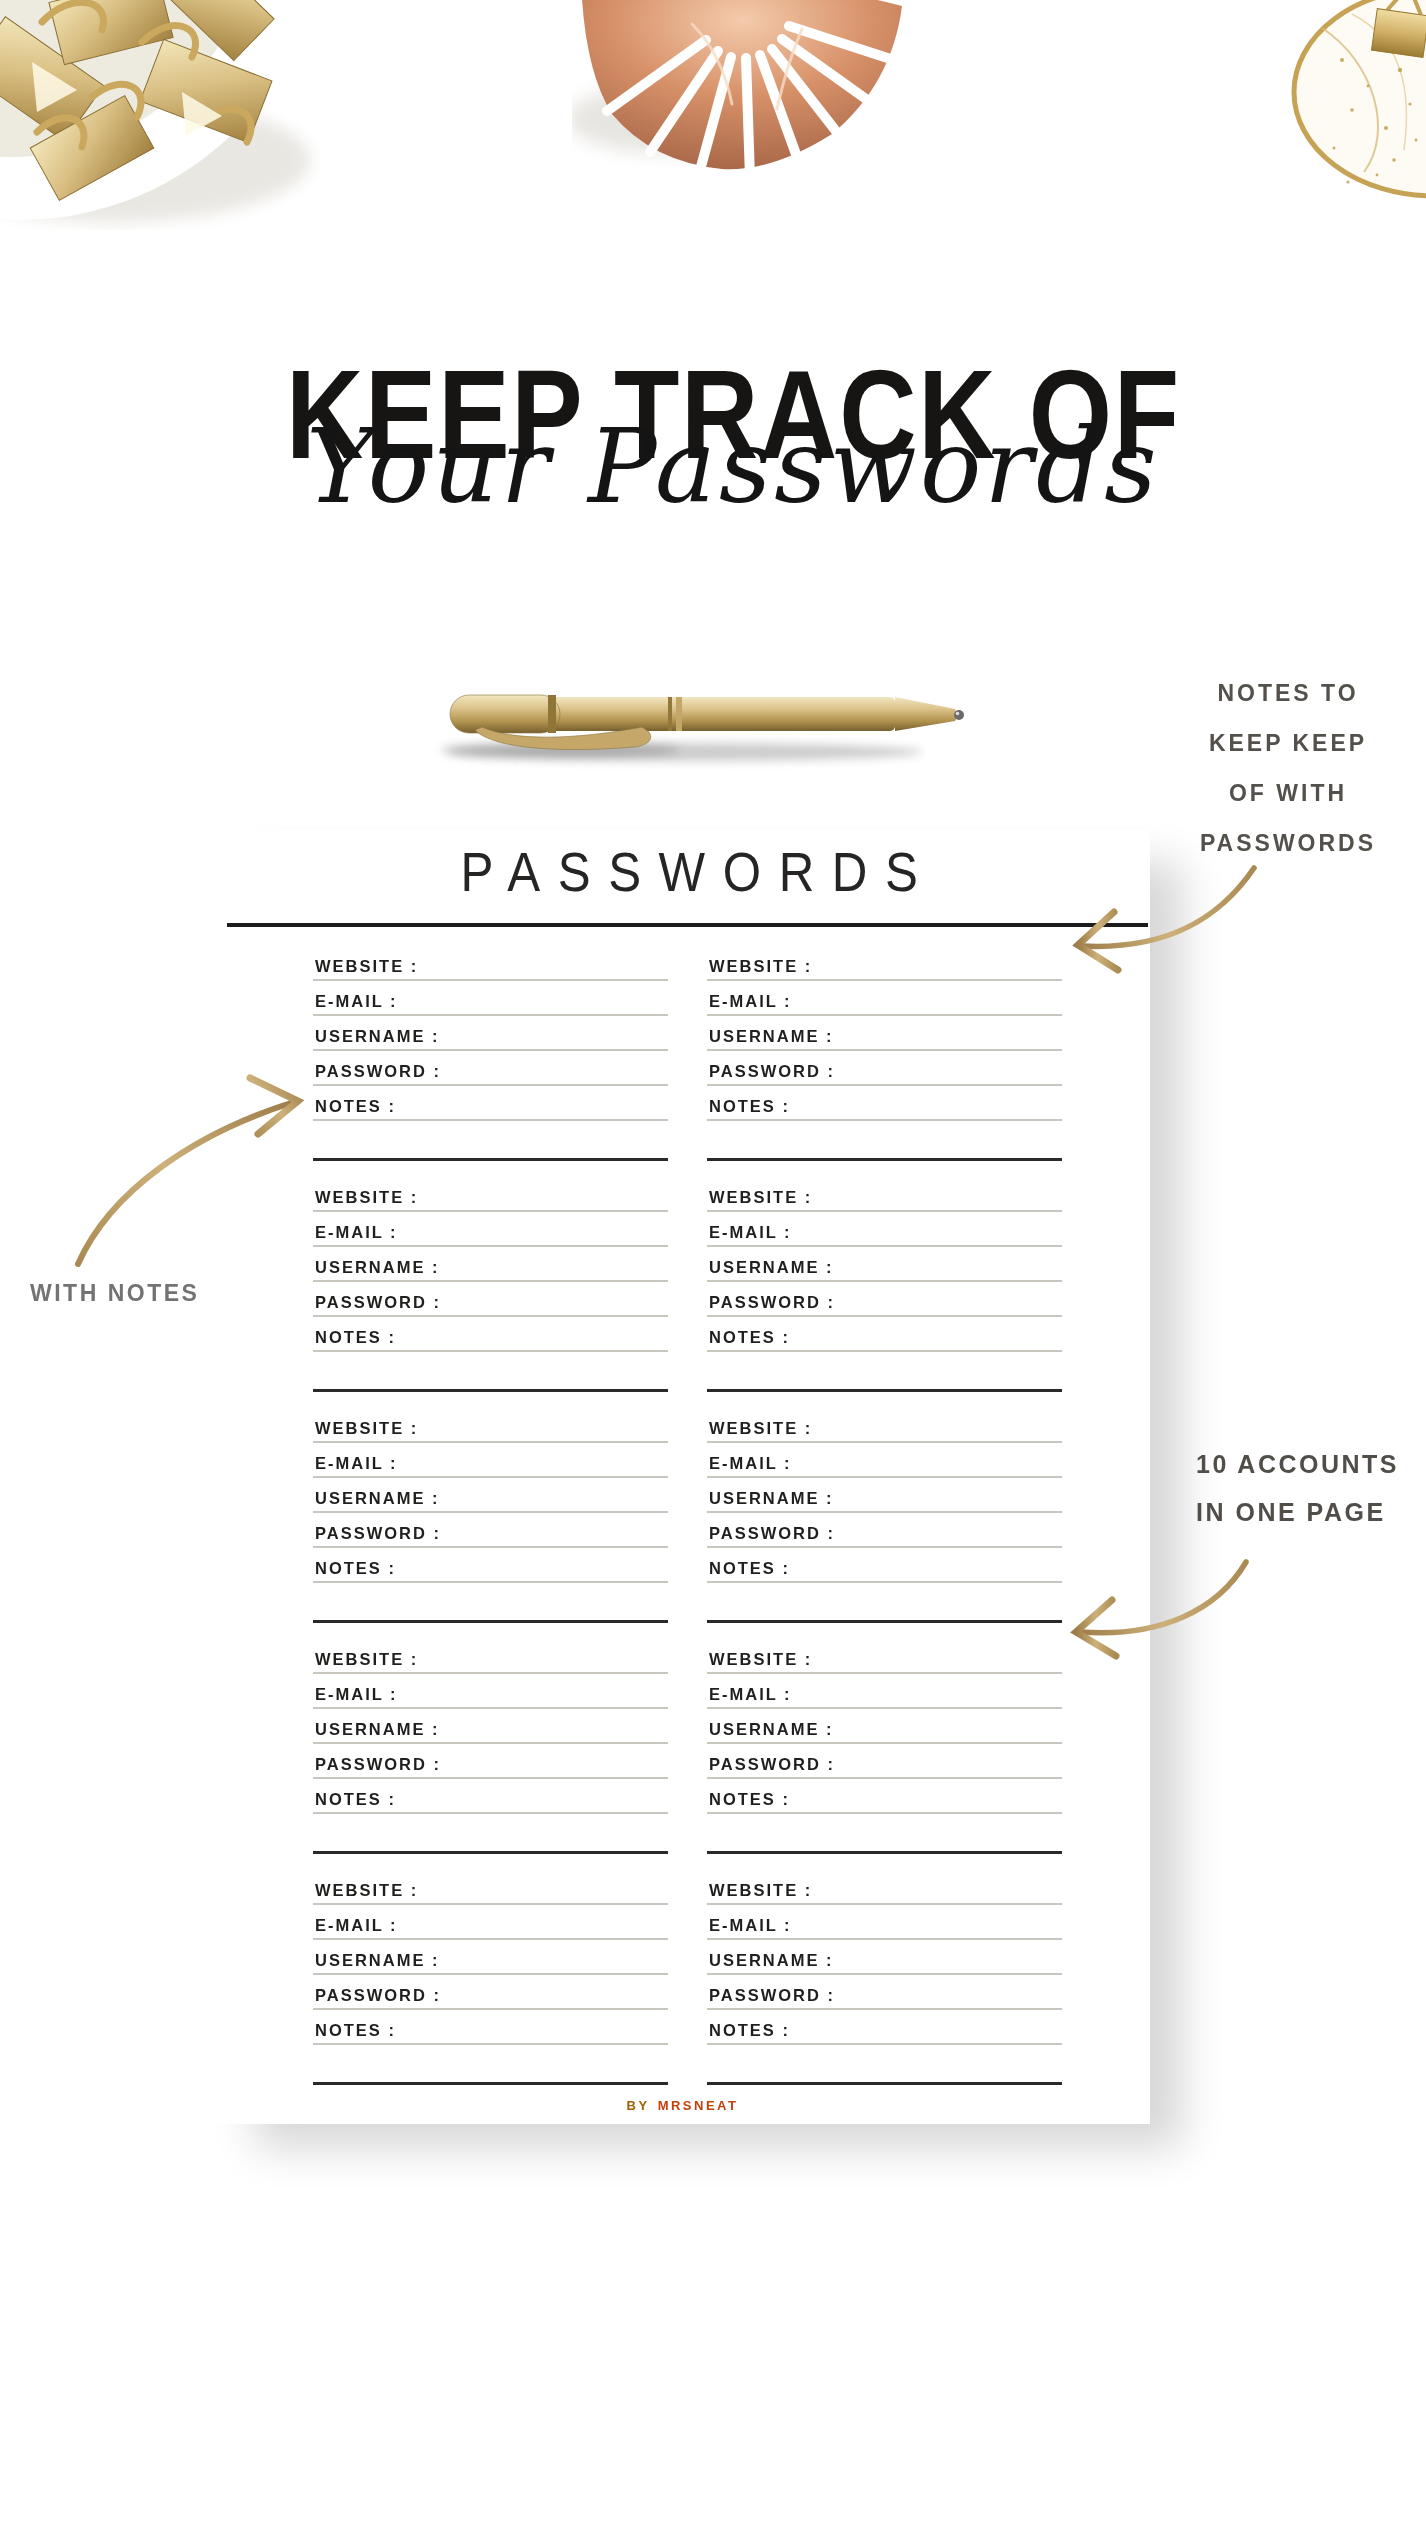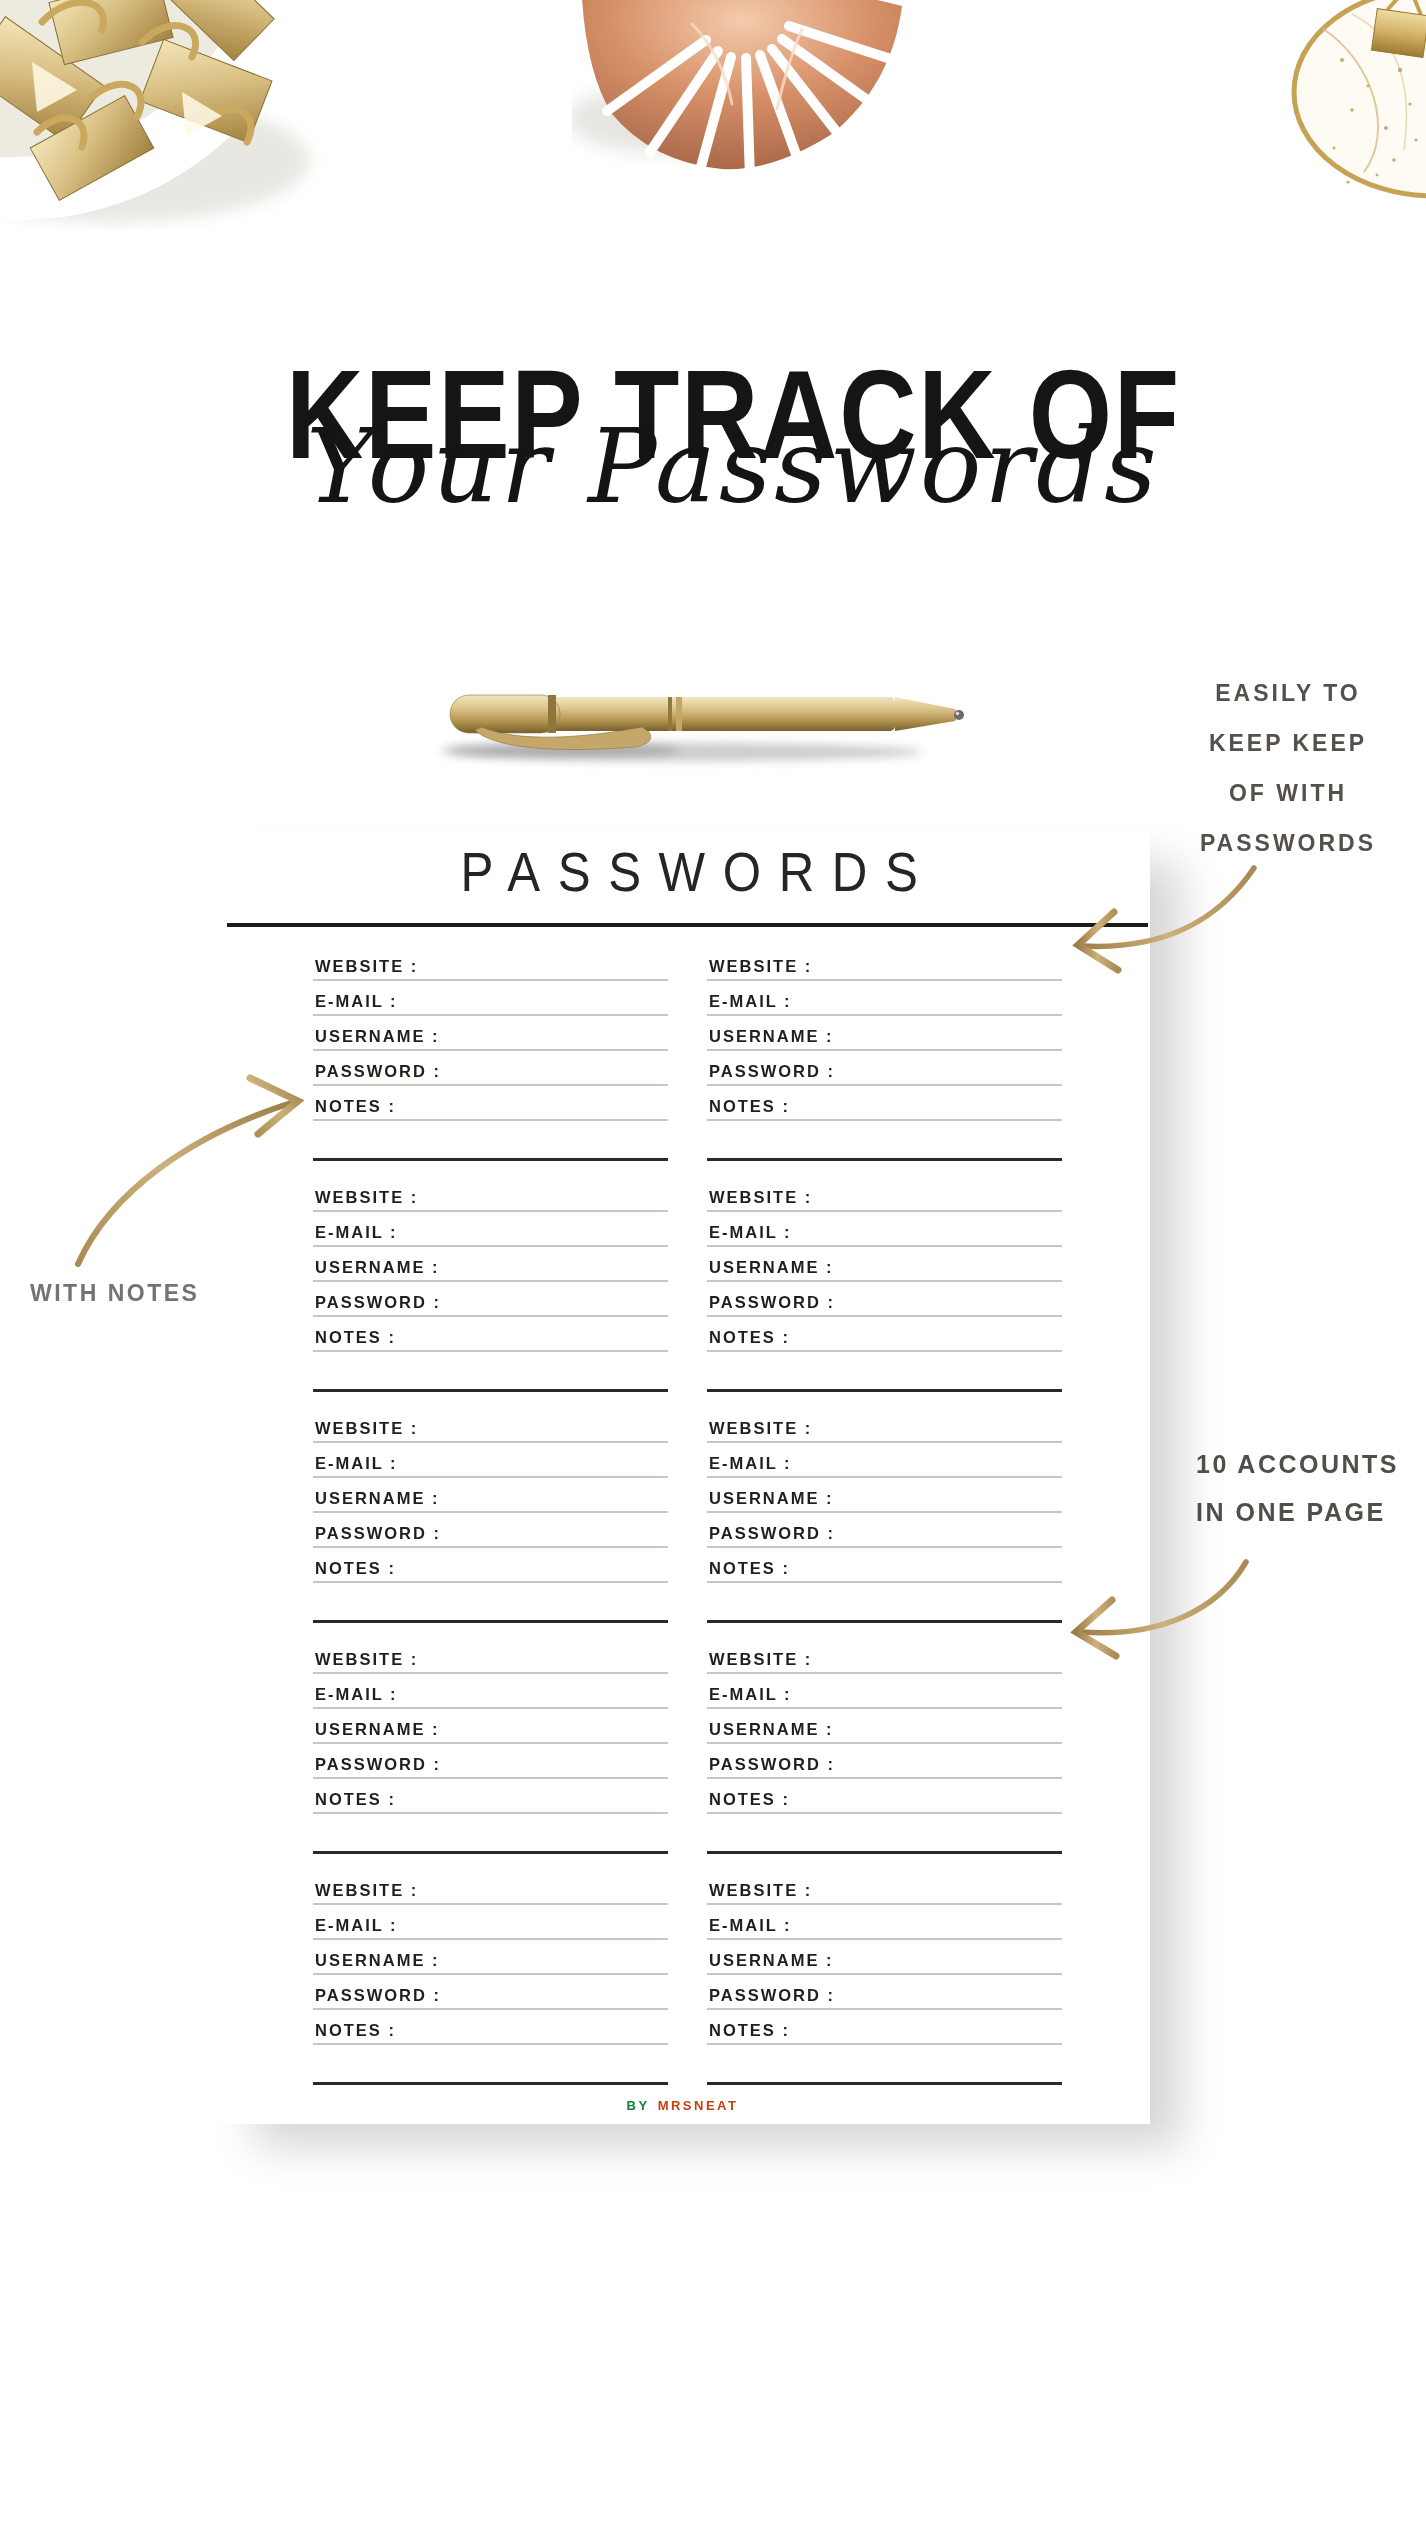--- a/index.html
+++ b/index.html
@@ -41,21 +41,21 @@
   .grid{position:absolute;left:98px;top:116px;display:flex;gap:39px;align-items:flex-end;}
   .grid-col{width:355px;}
   .block{position:relative;height:231px;}
   .row{position:relative;height:35px;}
   .row .line{position:absolute;left:0;right:0;bottom:0;height:2px;background:#c9c6c0;}
   .row .label{position:absolute;left:2px;bottom:5px;font-weight:700;font-size:16.5px;
               letter-spacing:2px;color:#201f1d;white-space:pre;}
   .sep{position:absolute;left:0;width:100%;top:212px;height:3px;background:#2b2a29;}
   .sheet-footer{position:absolute;left:0;right:0;top:1268px;text-align:center;
               font-weight:700;font-size:13px;letter-spacing:2.5px;white-space:nowrap;}
-  .sheet-footer .by{color:#15803d;margin-right:8px;}
+  .sheet-footer .by{color:#a16207;margin-right:8px;}
   .sheet-footer .brand{color:#c2410c;}
 </style>
 </head>
 <body>
 
 <div class="canvas">
 
   <svg class="decor bowl" width="330" height="230" viewBox="0 0 330 230" aria-hidden="true">
     <defs>
       <linearGradient id="gclip" x1="0" y1="0" x2="1" y2="1">
@@ -172,21 +172,21 @@
     <path d="M475,37 L535,49 Q540,55 535,61 L475,71 Z" fill="url(#penGrad)"></path>
     <circle cx="539" cy="55" r="5" fill="#6b6b6b"></circle>
     <circle cx="537.5" cy="53.5" r="1.8" fill="#dcdcdc"></circle>
     <path d="M55,70 C70,86 125,94 215,87 C228,85 234,79 229,72 L222,67 C160,79 95,82 62,67 Z" fill="#c5a869" stroke="#8a7340" stroke-width=".6"></path>
   </svg>
 
   <h1 class="headline"><span class="squeeze">KEEP TRACK OF</span></h1>
   <div class="subheadline">Your Passwords</div>
 
   <div class="callout easily">
-    <div>EASILY TO</div>
+    <div>NOTES TO</div>
     <div>KEEP KEEP</div>
     <div>OF WITH</div>
     <div>PASSWORDS</div>
   </div>
 
   <div class="callout notes-callout">WITH NOTES</div>
 
   <div class="callout ten">
     <div>10 ACCOUNTS</div>
     <div>IN ONE PAGE</div>

